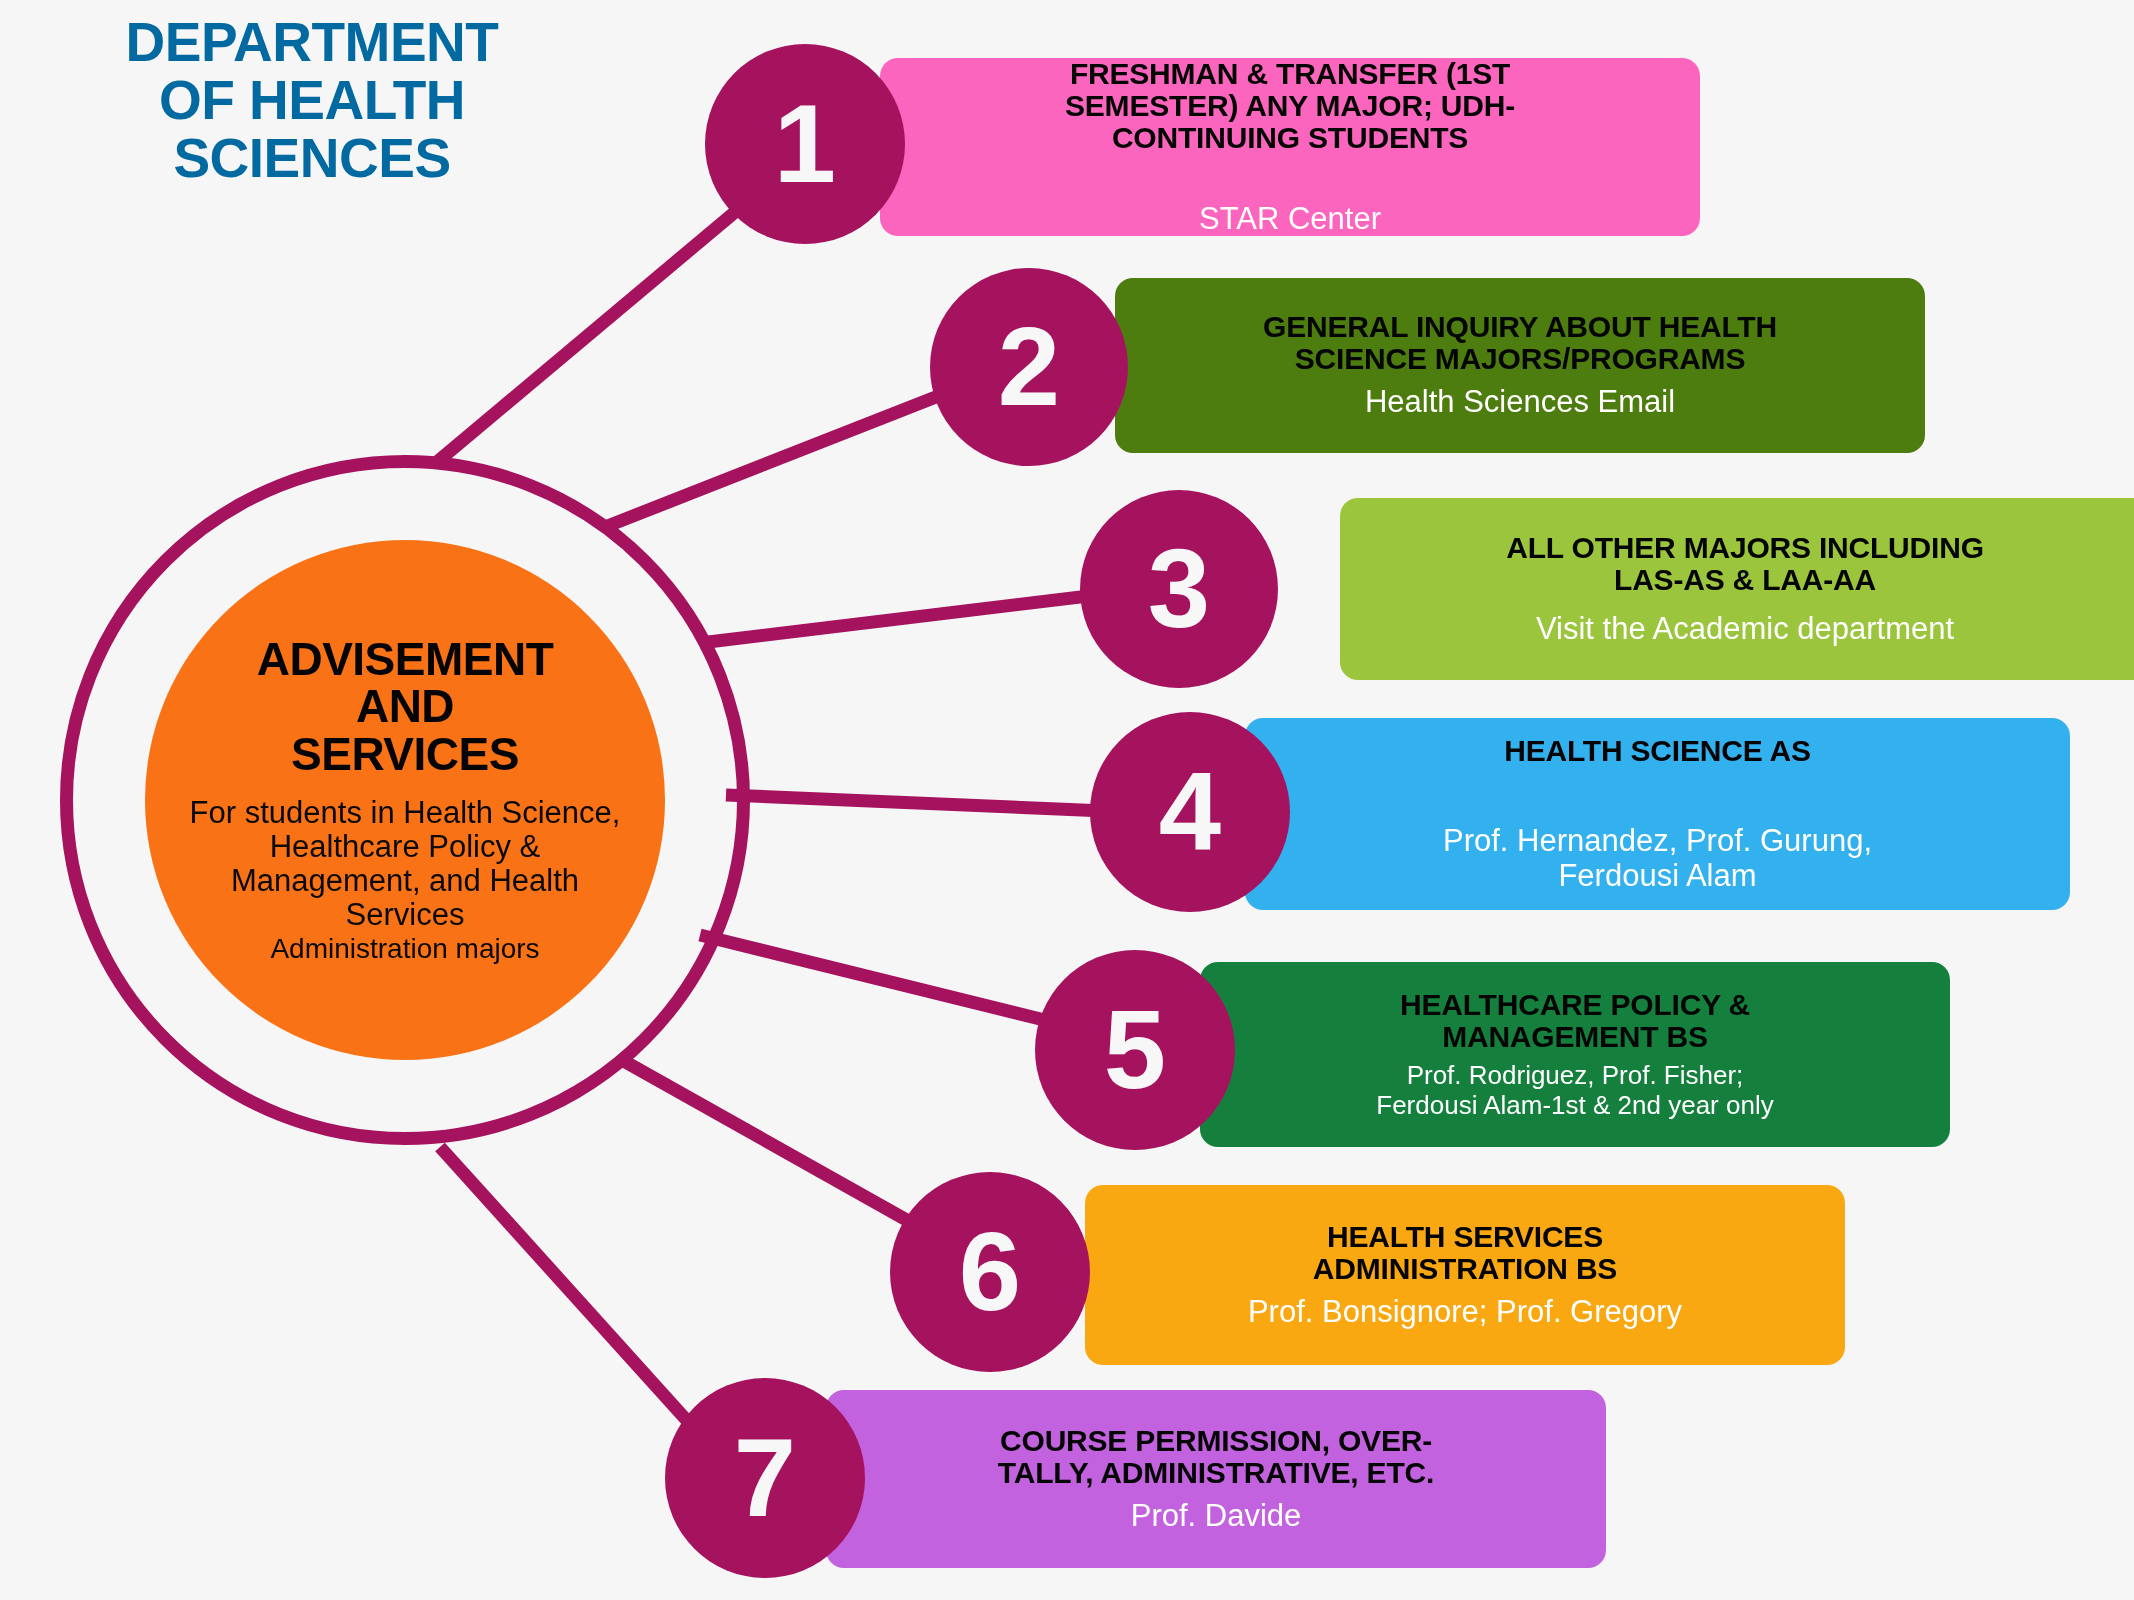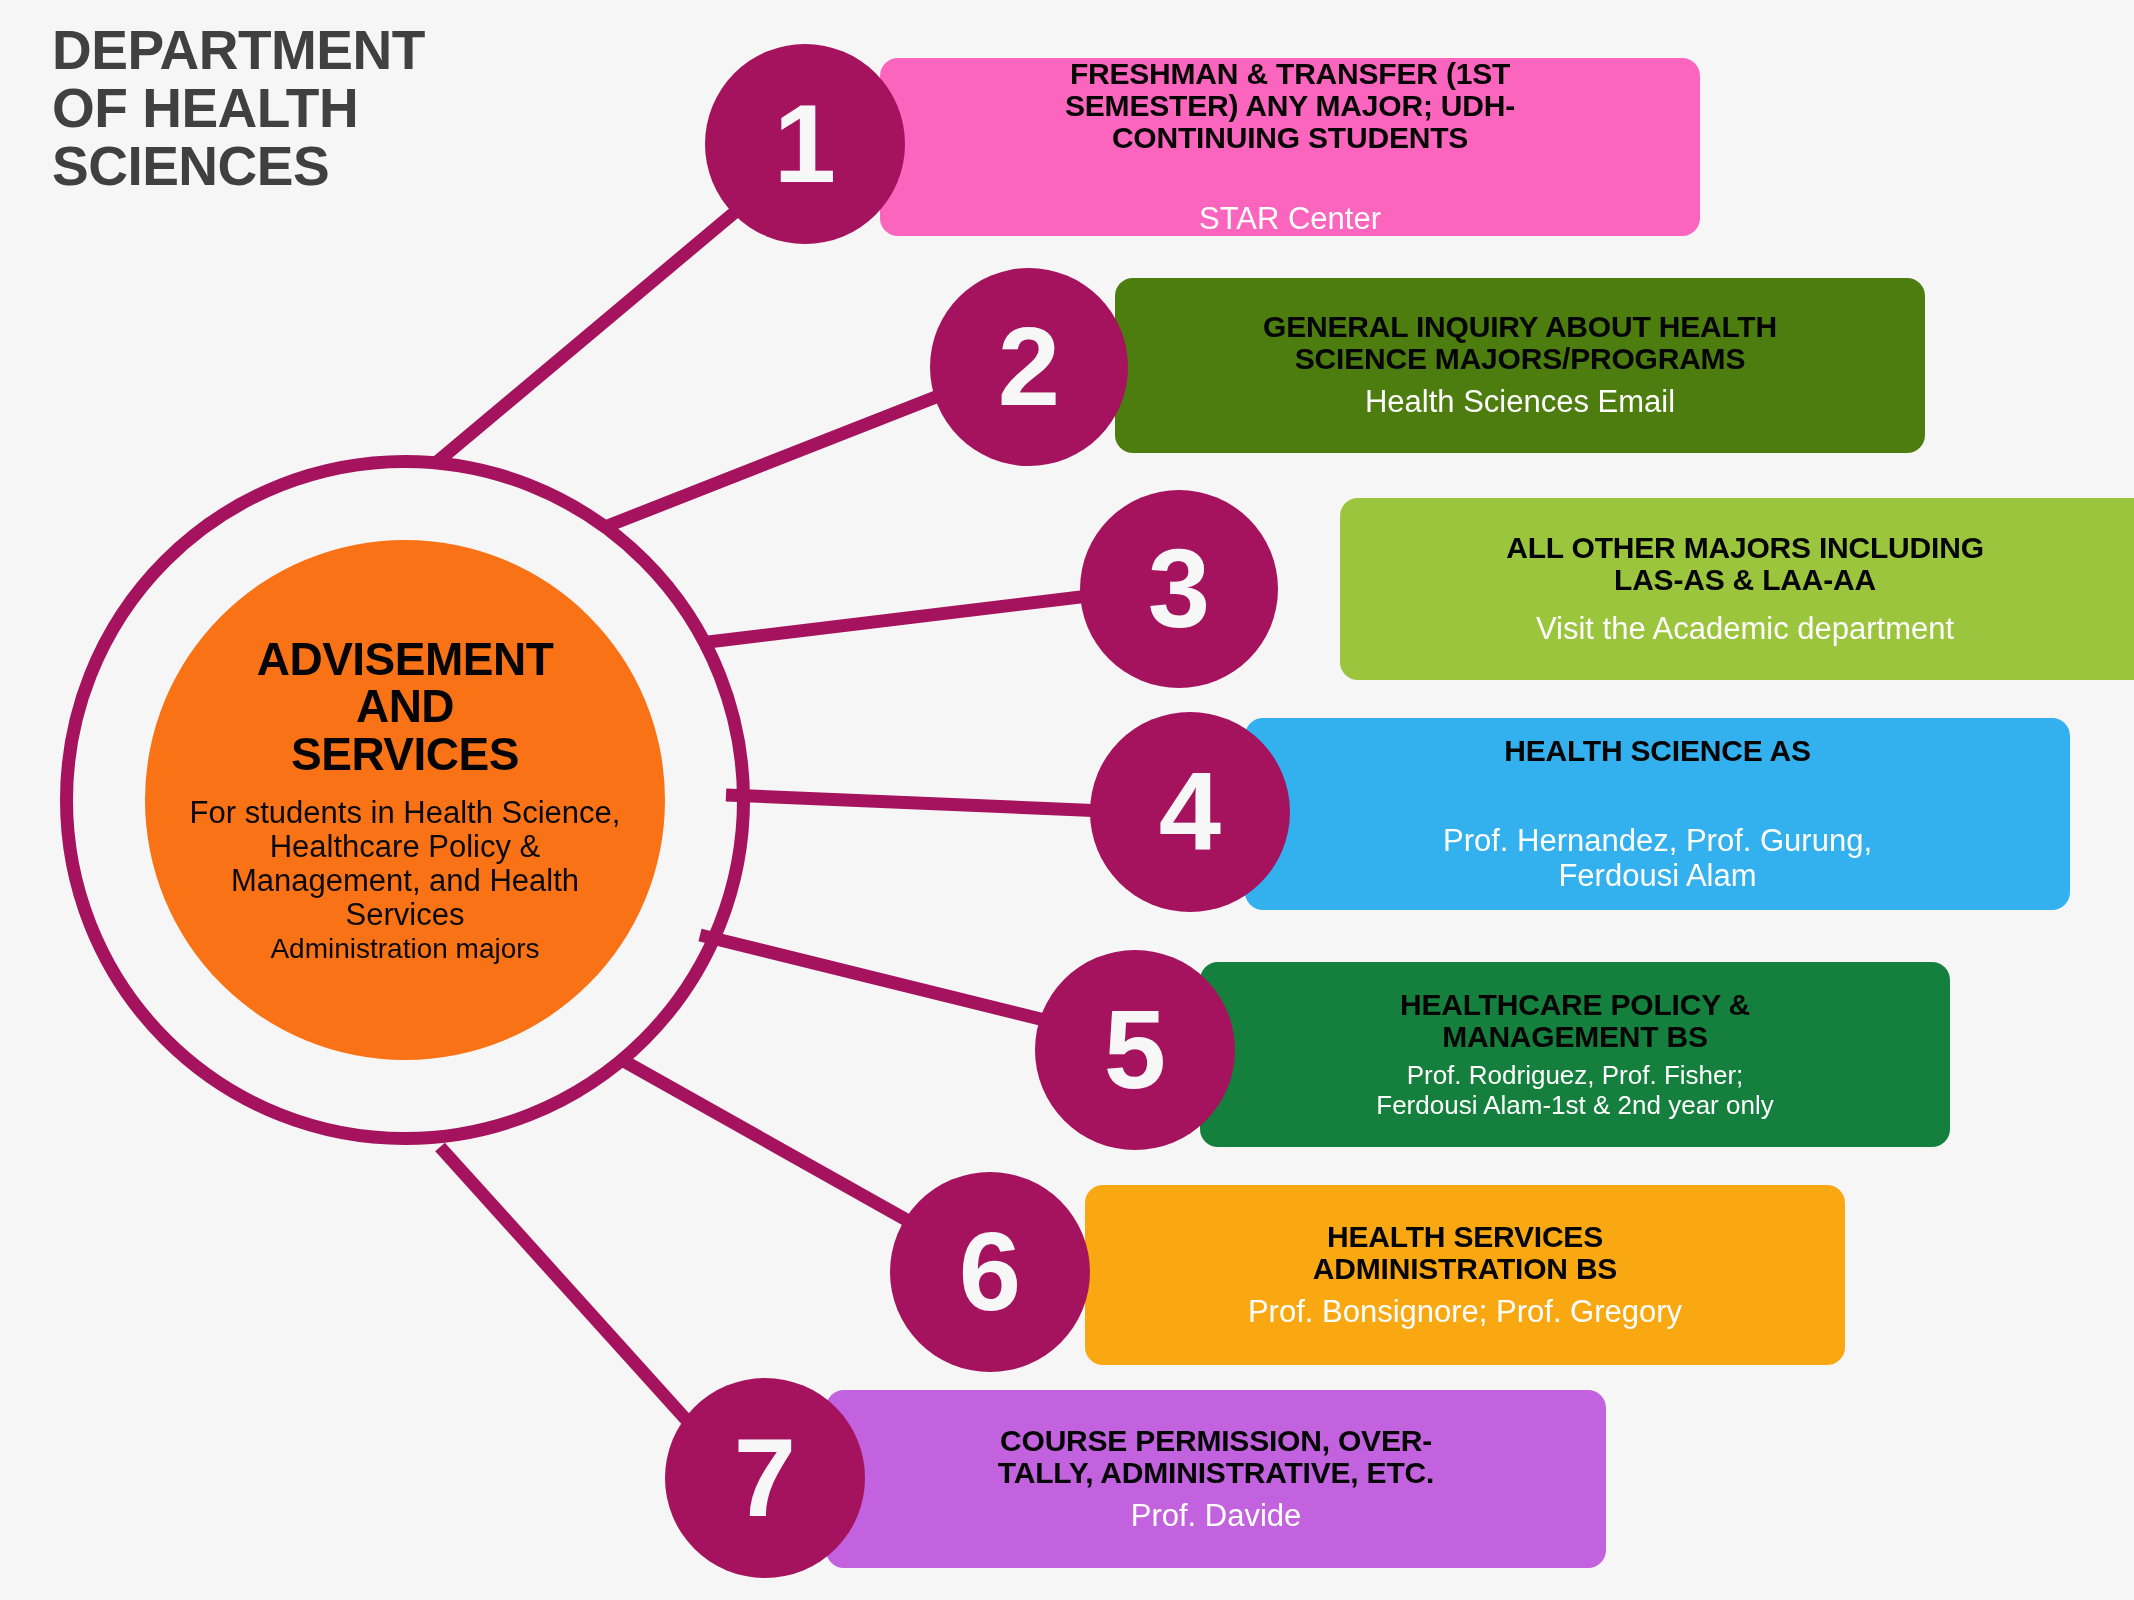--- a/index.html
+++ b/index.html
@@ -20,29 +20,29 @@
     position: absolute;
     left: 0; top: 0;
     width: 2134px;
     height: 1600px;
   }
 
   
   #title {
     position: absolute;
     left: 52px;
-    top: 22px;
+    top: 14px;
     width: 520px;
     font-size: 55px;
     line-height: 1.05;
     font-weight: 700;
-    color: #404040;
+    color: #0369a1;
     letter-spacing: -0.5px;
     white-space: pre-line;
-    text-align: left;
+    text-align: center;
   }
 
   
   #connectors {
     position: absolute;
     left: 0; top: 0;
     width: 2134px;
     height: 1600px;
     pointer-events: none;
   }
@@ -97,20 +97,21 @@
     color: #0a0a0a;
     line-height: 1.12;
     max-width: 450px;
   }
   .bar {
     position: absolute;
     border-radius: 18px;
     box-sizing: border-box;
     display: flex;
     flex-direction: column;
+    align-items: center;
     justify-content: center;
     text-align: center;
     padding: 6px 18px 6px 18px;
   }
   .bar-title {
     font-size: 30px;
     font-weight: 700;
     color: #050505;
     line-height: 1.07;
     letter-spacing: -0.2px;

